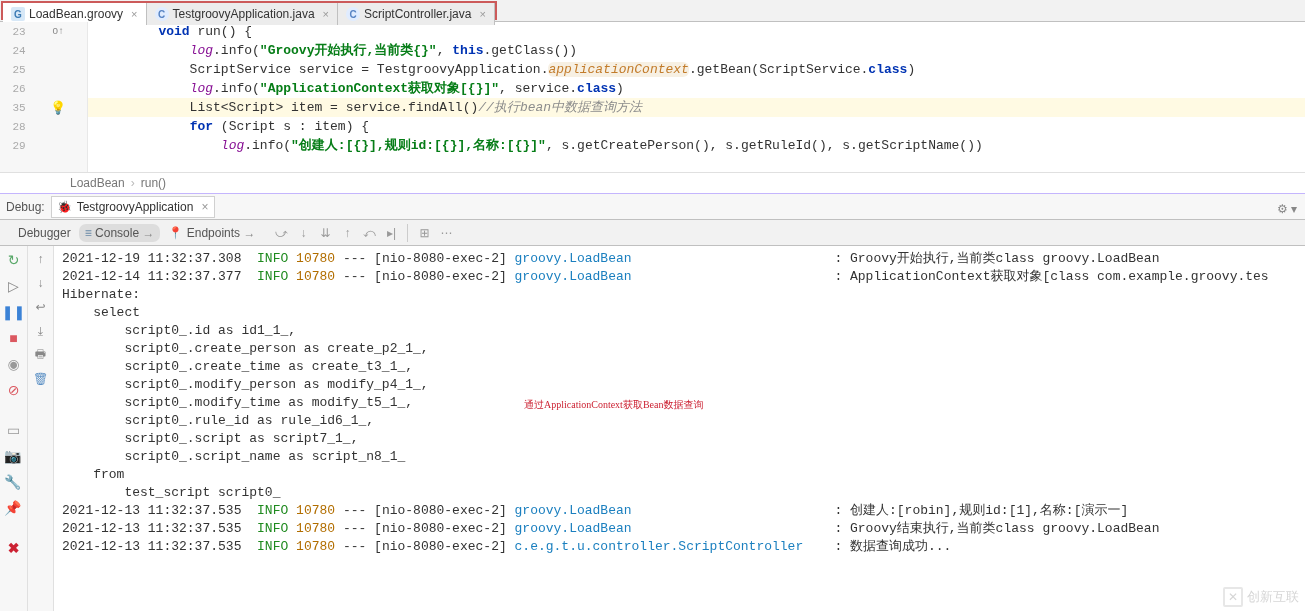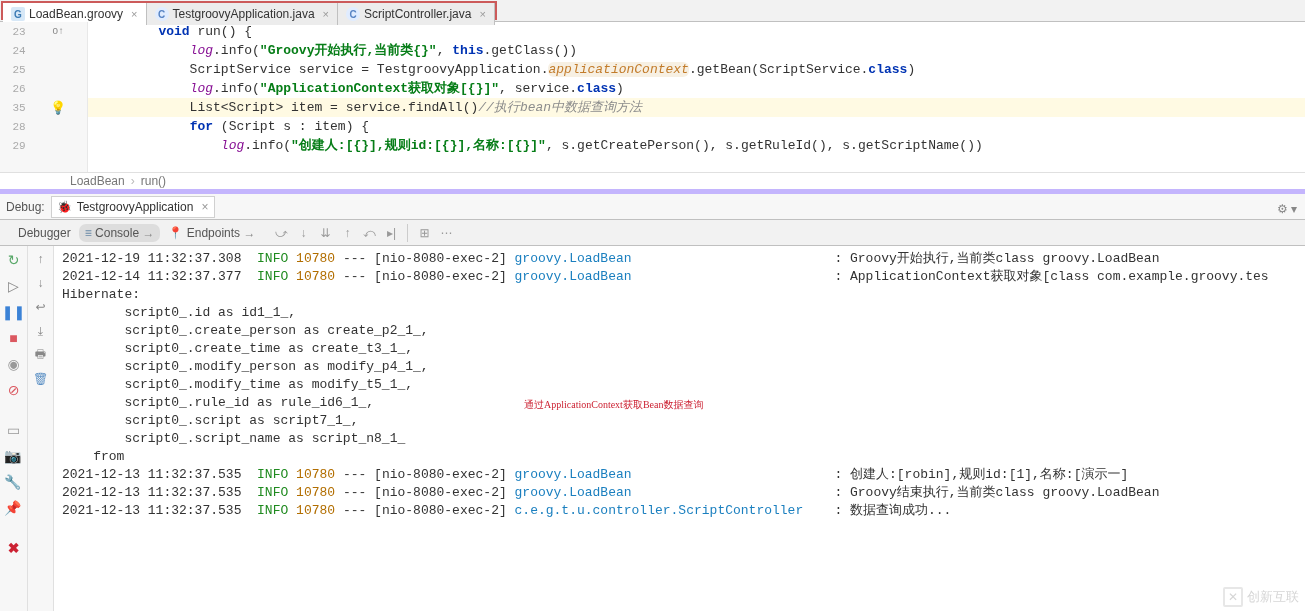--- a/index.html
+++ b/index.html
@@ -51,21 +51,21 @@
 
 .code { flex: 1; }
 .code-row { height: 19px; line-height: 19px; white-space: pre; padding-left: 8px; }
 .code-row.hl { background: #fffae3; }
 .kw { color: #0033b3; font-weight: bold; }
 .str { color: #067d17; font-weight: bold; }
 .field { color: #871094; font-style: italic; }
 .cxt { color: #c27b2a; font-style: italic; background: #f7f0e3; border-radius: 6px; }
 .cmt { color: #8c8c8c; font-style: italic; }
 
-.breadcrumb { height: 22px; display: flex; align-items: center; padding-left: 70px; color: #777; border-top: 1px solid #e0e0e0; border-bottom: 5px solid #c4b5fd; gap: 6px; }
+.breadcrumb { height: 22px; display: flex; align-items: center; padding-left: 70px; color: #777; border-top: 1px solid #e0e0e0; border-bottom: 1px solid #c4b5fd; gap: 6px; }
 .breadcrumb .sep { color: #bbb; }
 
 
 .debug-header { height: 26px; display: flex; align-items: center; border-bottom: 1px solid #c0c0c0; background: #f7f7f7; padding-left: 6px; gap: 6px; }
 .debug-label { color: #555; text-align: right; }
 .run-tab { display: flex; align-items: center; gap: 4px; padding: 3px 6px; background: #fff; border: 1px solid #d0d0d0; }
 .run-tab .bug { color: #6a9a3a; }
 .run-tab-close { color: #999; margin-left: 4px; }
 
 .toolbar2 { height: 26px; display: flex; align-items: center; background: #f2f2f2; border-bottom: 1px solid #c0c0c0; padding-left: 12px; gap: 2px; }
@@ -235,29 +235,31 @@
     <span class="lbtn2">↓</span>
     <span class="lbtn2">↩</span>
     <span class="lbtn2">⤓</span>
     <span class="lbtn2">🖶</span>
     <span class="lbtn2" style="color:#5a8fc4">🗑</span>
   </div>
   <div class="console mono">
     <div class="crow"><span class="ts">2021-12-19 11:32:37.308</span>  <span class="info">INFO</span> <span class="pid">10780</span> --- <span class="thread">[nio-8080-exec-2]</span> <span class="logger">groovy.LoadBean</span>                          : <span>Groovy开始执行,当前类class groovy.LoadBean</span></div>
     <div class="crow"><span class="ts">2021-12-14 11:32:37.377</span>  <span class="info">INFO</span> <span class="pid">10780</span> --- <span class="thread">[nio-8080-exec-2]</span> <span class="logger">groovy.LoadBean</span>                          : <span>ApplicationContext获取对象[class com.example.groovy.tes</span></div>
     <div class="crow">Hibernate: </div>
+    <div class="crow">    select</div>
     <div class="crow">        script0_.id as id1_1_,</div>
     <div class="crow">        script0_.create_person as create_p2_1_,</div>
     <div class="crow">        script0_.create_time as create_t3_1_,</div>
     <div class="crow">        script0_.modify_person as modify_p4_1_,</div>
     <div class="crow">        script0_.modify_time as modify_t5_1_,</div>
     <div class="crow">        script0_.rule_id as rule_id6_1_,</div>
     <div class="crow">        script0_.script as script7_1_,</div>
     <div class="crow">        script0_.script_name as script_n8_1_ </div>
     <div class="crow">    from</div>
+    <div class="crow">        test_script script0_</div>
     <div class="crow"><span class="ts">2021-12-13 11:32:37.535</span>  <span class="info">INFO</span> <span class="pid">10780</span> --- <span class="thread">[nio-8080-exec-2]</span> <span class="logger">groovy.LoadBean</span>                          : <span>创建人:[robin],规则id:[1],名称:[演示一]</span></div>
     <div class="crow"><span class="ts">2021-12-13 11:32:37.535</span>  <span class="info">INFO</span> <span class="pid">10780</span> --- <span class="thread">[nio-8080-exec-2]</span> <span class="logger">groovy.LoadBean</span>                          : <span>Groovy结束执行,当前类class groovy.LoadBean</span></div>
     <div class="crow"><span class="ts">2021-12-13 11:32:37.535</span>  <span class="info">INFO</span> <span class="pid">10780</span> --- <span class="thread">[nio-8080-exec-2]</span> <span class="logger">c.e.g.t.u.controller.ScriptController</span>    : <span>数据查询成功...</span></div>
     <div class="cn-red">通过ApplicationContext获取Bean数据查询</div>
   </div>
 </div>
 
 <div class="watermark">
   <span class="wlogo">✕</span>
   <span>创新互联</span>

